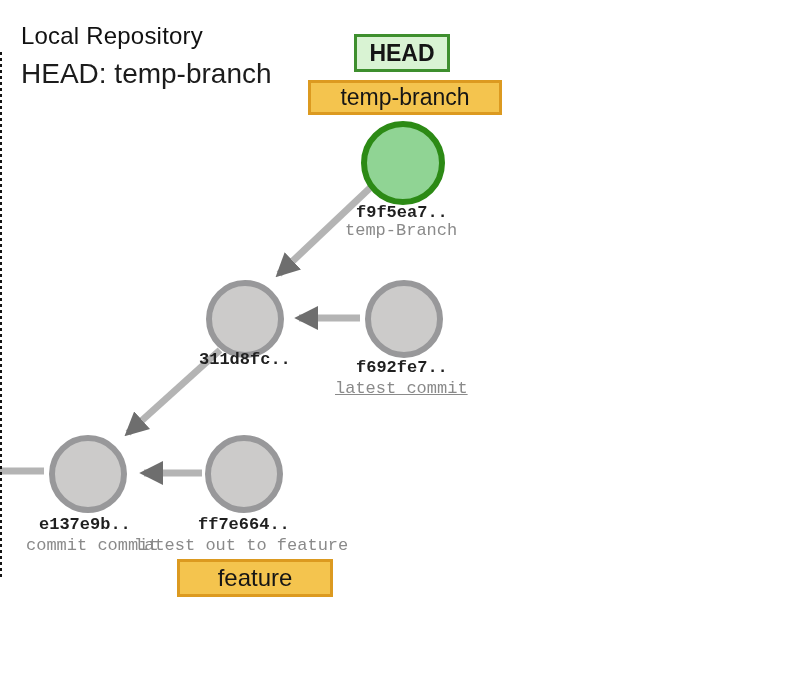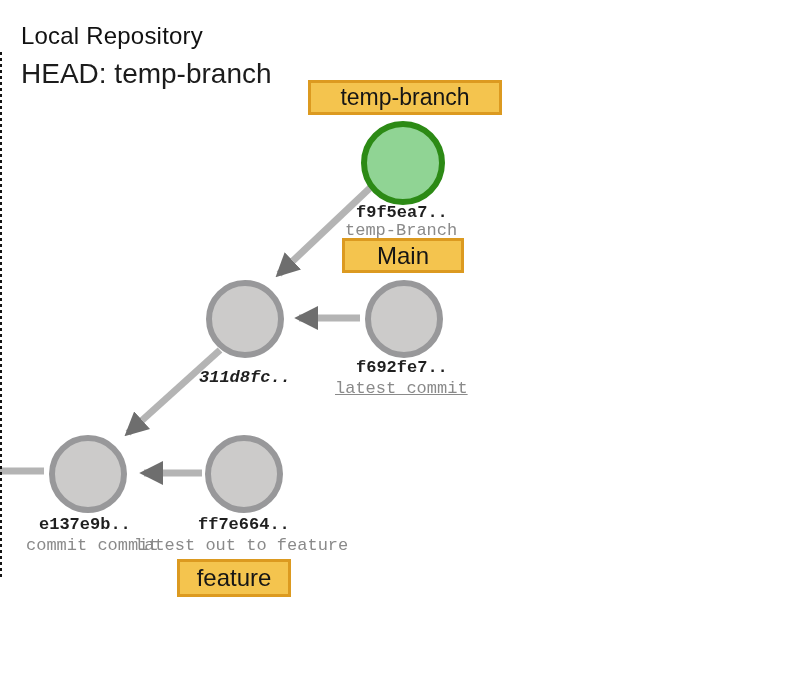--- a/index.html
+++ b/index.html
@@ -73,43 +73,43 @@
     <line class="edge" x1="220" y1="350" x2="128" y2="433" marker-end="url(#ah)"></line>
     <line class="edge" x1="202" y1="473" x2="144" y2="473" marker-end="url(#ah)"></line>
     <line class="edge" x1="44" y1="471" x2="-3" y2="471"></line>
   </svg>
 
   <div class="edge-dashes"></div>
 
   <div class="title">Local Repository</div>
   <div class="subtitle">HEAD: temp-branch</div>
 
+  <div class="box head" style="left:354px;top:34px;width:96px;height:38px;">
+    <span>HEAD</span>
+  </div>
 
   <div class="box orange" style="left:308px;top:80px;width:194px;height:35px;">
     <span>temp-branch</span>
   </div>
 
   <div class="node green" style="left:361px;top:121px;"></div>
   <div class="hash" style="left:356px;top:203px;">f9f5ea7..</div>
   <div class="caption" style="left:345px;top:221px;">temp-Branch</div>
 
-  <div class="box orange" style="left:342px;top:238px;width:122px;height:35px;font-size:24px;">
-    <span>Main</span>
-  </div>
 
   <div class="node gray" style="left:206px;top:280px;"></div>
   <div class="node gray" style="left:365px;top:280px;"></div>
-  <div class="hash" style="left:199px;top:368px;font-style:italic;">311d8fc..</div>
+  <div class="hash" style="left:199px;top:350px;">311d8fc..</div>
   <div class="hash" style="left:356px;top:358px;">f692fe7..</div>
   <div class="caption" style="left:335px;top:379px;text-decoration:underline;">latest commit</div>
 
   <div class="node gray" style="left:49px;top:435px;"></div>
   <div class="node gray" style="left:205px;top:435px;"></div>
   <div class="hash" style="left:39px;top:515px;">e137e9b..</div>
   <div class="hash" style="left:198px;top:515px;text-align:center;">ff7e664..</div>
   <div class="caption" style="left:26px;top:536px;">commit commit</div>
   <div class="caption" style="left:134px;top:536px;">latest out to feature</div>
 
-  <div class="box orange" style="left:177px;top:559px;width:114px;height:38px;font-size:24px;align-items:center;">
+  <div class="box orange" style="left:177px;top:559px;width:156px;height:38px;font-size:24px;align-items:center;">
     <span>feature</span>
   </div>
 
 </div>
 
 </body></html>

